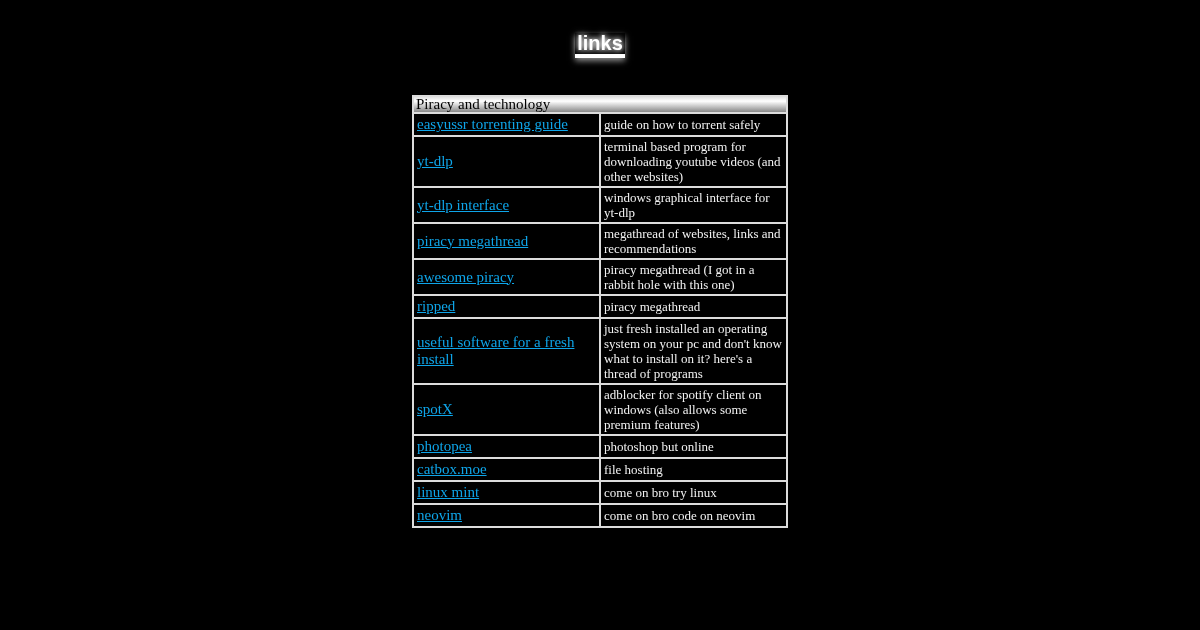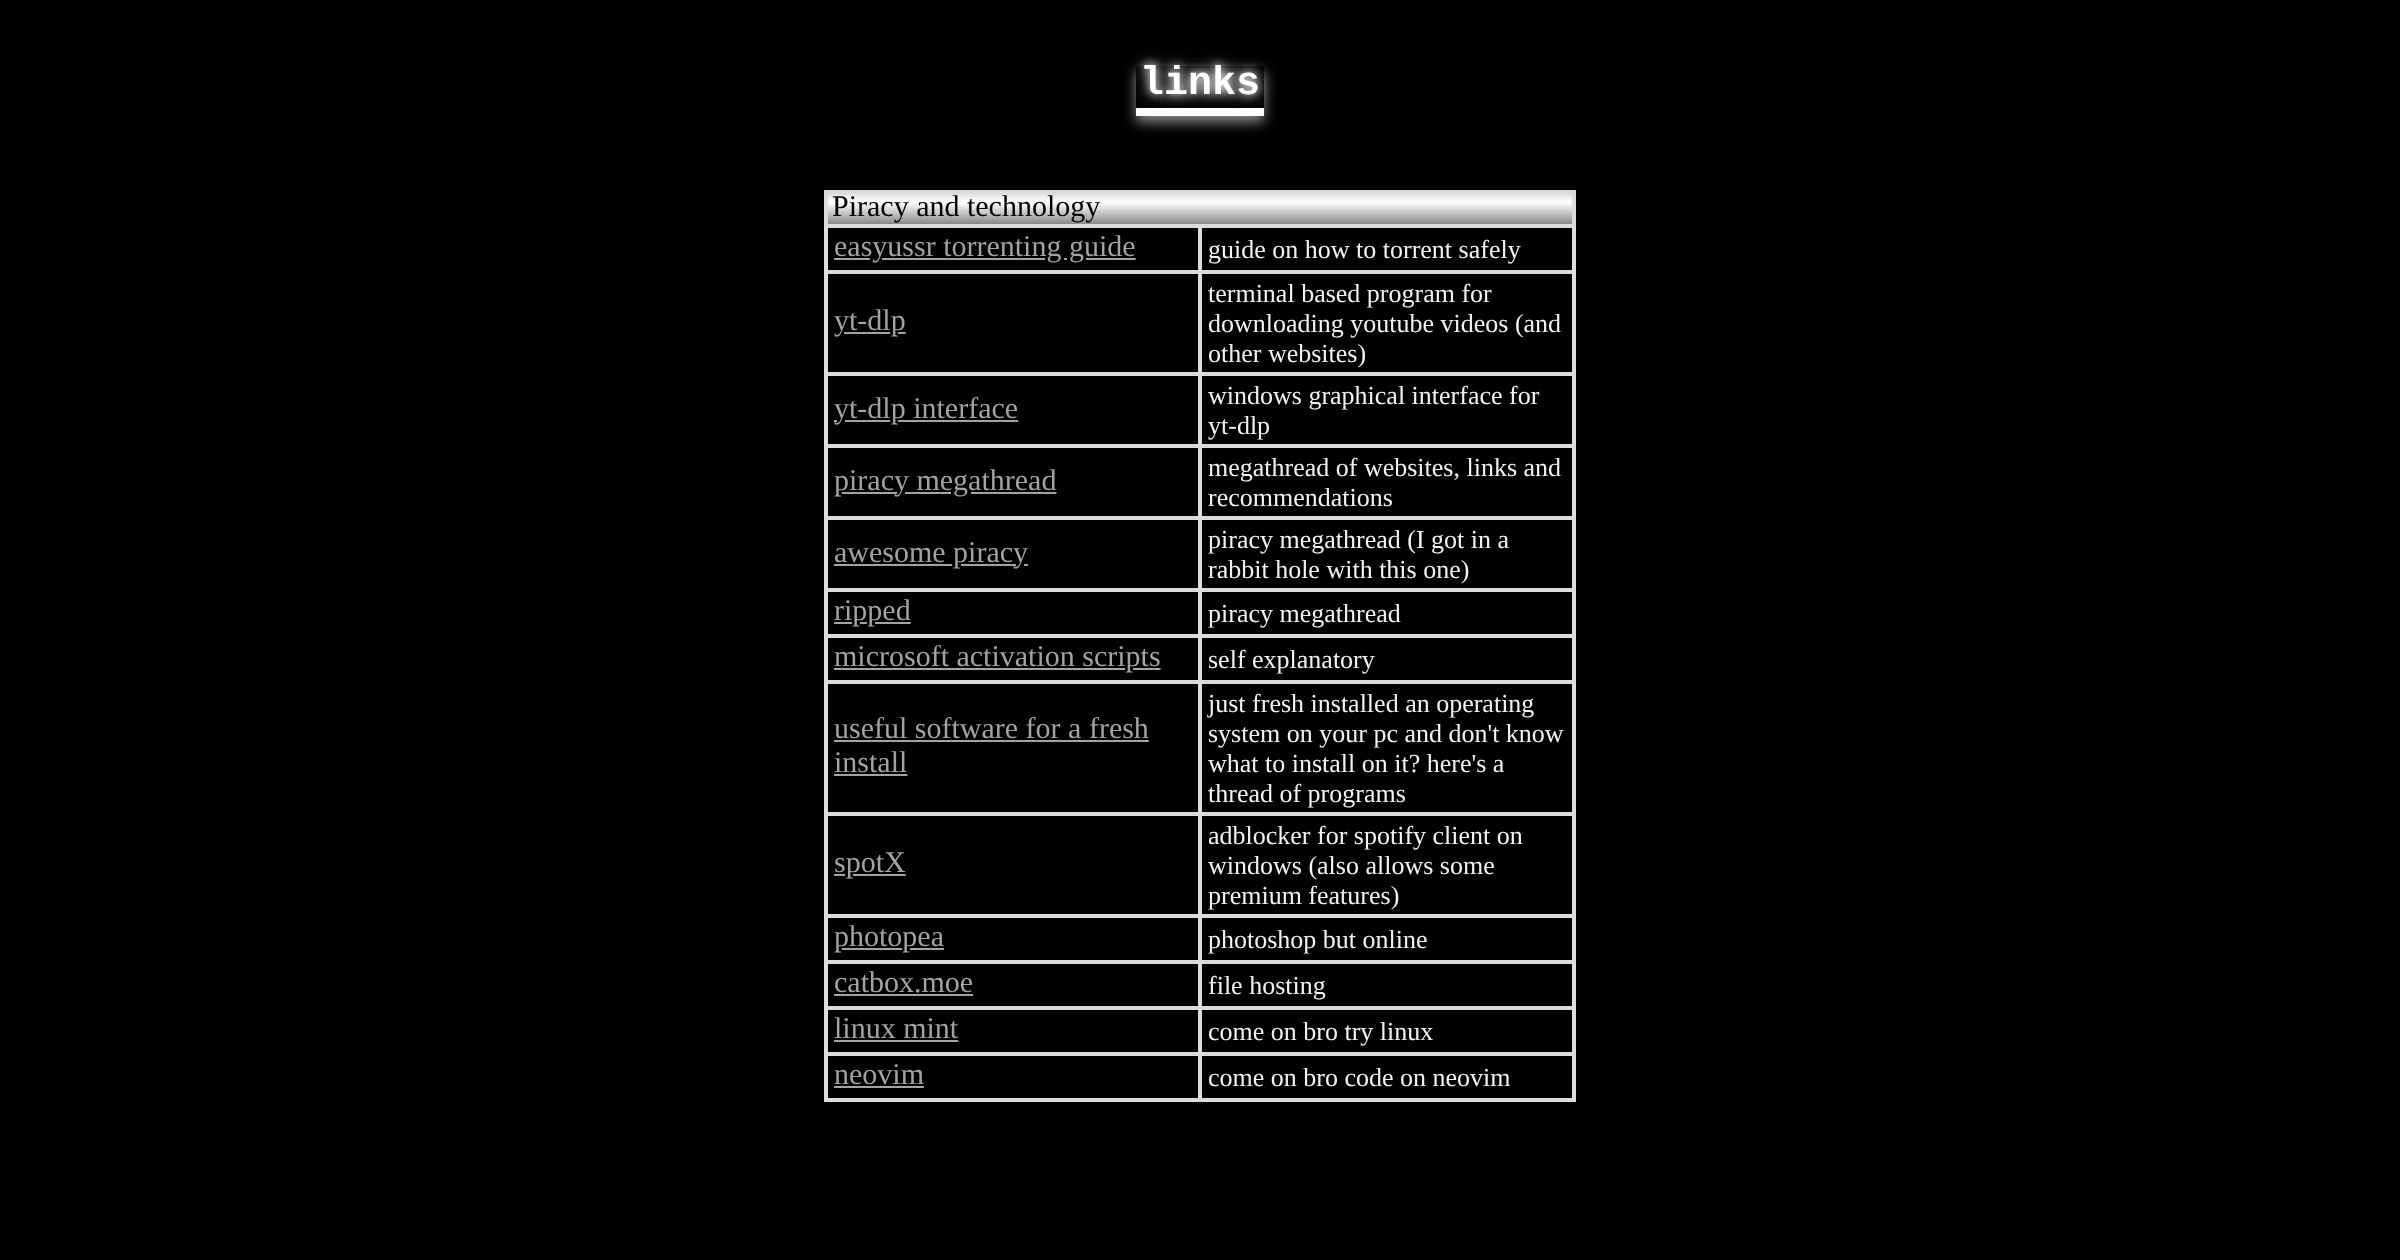--- a/index.html
+++ b/index.html
@@ -16,21 +16,21 @@
     height: 630px;
     position: relative;
     overflow: hidden;
   }
   .title-wrap {
     text-align: center;
     padding-top: 33px;
   }
   .page-title {
     display: inline-block;
-    font-family: Liberation Mono, monospace;
+    font-family: Liberation Sans, sans-serif;
     font-weight: bold;
     font-size: 20px;
     color: #ffffff;
     text-shadow: 0 0 5px #ffffff, 0 0 9px rgba(255,255,255,0.7);
     border-bottom: 4px solid #ffffff;
     box-shadow: 0 3px 6px rgba(255,255,255,0.55);
     padding: 0 2px 1px 2px;
     line-height: 1.0;
   }
   table.links-table {
@@ -56,21 +56,21 @@
     height: 15px;
     line-height: 15px;
   }
   td.link-cell {
     width: 131px;
     padding: 2px 3px;
     font-size: 15px;
     line-height: 17px;
   }
   td.link-cell a {
-    color: #a3a3a3;
+    color: #0ea5e9;
   }
   td.desc-cell {
     padding: 2px 3px;
     color: #f2f2f2;
     font-size: 13px;
     line-height: 15px;
   }
 </style>
 </head>
 <body>
@@ -124,26 +124,20 @@
   </tr>
 
   <tr>
     <td class="link-cell">
       <a href="#">ripped</a>
     </td>
     <td class="desc-cell">piracy megathread</td>
   </tr>
 
 
-  <tr>
-    <td class="link-cell">
-      <a href="#">microsoft activation scripts</a>
-    </td>
-    <td class="desc-cell">self explanatory</td>
-  </tr>
 
   <tr>
     <td class="link-cell">
       <a href="#">useful software for a fresh install</a>
     </td>
     <td class="desc-cell">just fresh installed an operating system on your pc and don't know what to install on it? here's a thread of programs</td>
   </tr>
 
 
   <tr>

